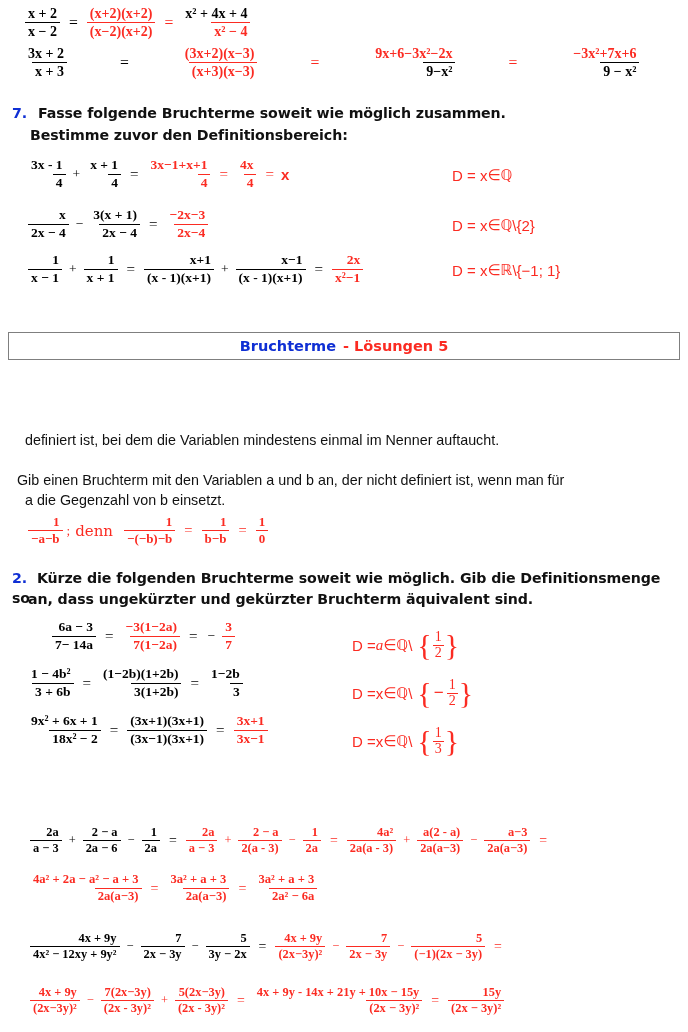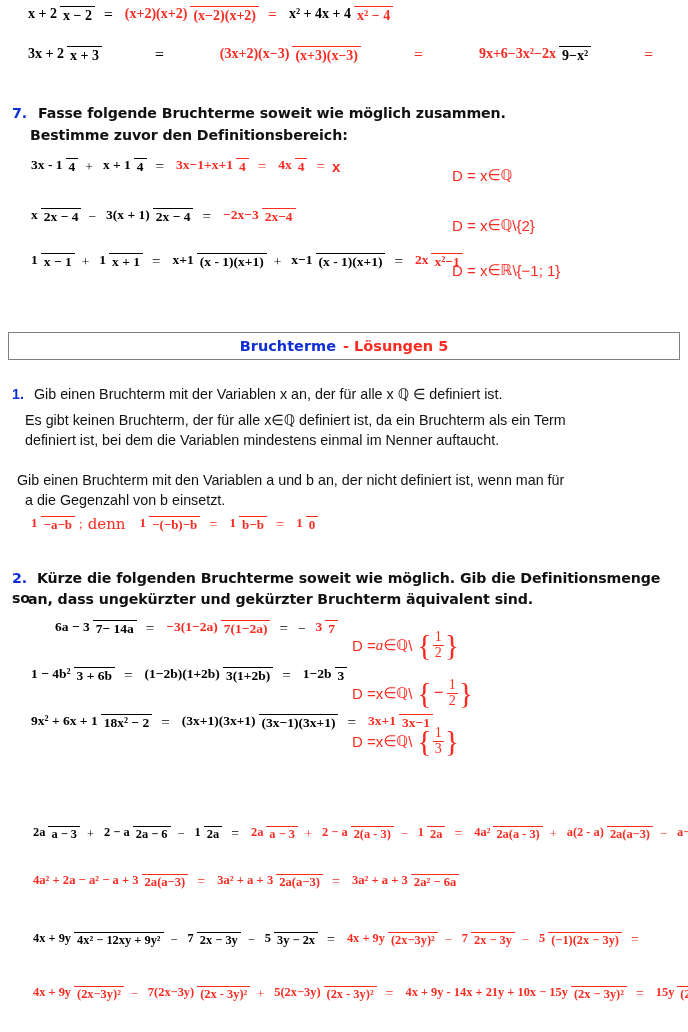--- a/index.html
+++ b/index.html
@@ -46,22 +46,22 @@
 
   
   .mrow {
     display: flex;
     align-items: center;
     font-family: "Liberation Serif", serif;
     white-space: nowrap;
   }
   .frac {
     display: inline-flex;
-    flex-direction: row;
-    align-items: flex-start;
+    flex-direction: column;
+    align-items: flex-end;
     justify-content: center;
     vertical-align: middle;
     margin: 0 3px;
     line-height: 1.08;
   }
   .frac > .num {
     padding: 0 3px 1px 3px;
     white-space: nowrap;
   }
   .frac > .den {
@@ -259,30 +259,21 @@
     <span class="bb">∈</span>
     <span class="bb">ℝ</span>
     <span>\{−1; 1}</span>
   </div>
 
   <div class="banner" style="left:8px; top:332px; width:672px; height:28px;">
     <span class="banner-text blue">Bruchterme</span>
     <span class="banner-text red" style="margin-left:7px;">- Lösungen 5</span>
   </div>
 
-  <div class="abs prompt-lib" style="left:12px; top:384px; width:665px;">
-    <span class="num-blue">1.</span>
-    <span style="margin-left:6px;">Gib einen Bruchterm mit der Variablen x an, der für alle x</span>
-    <span style="font-family:'DejaVu Sans',sans-serif;">ℚ</span>
-    <span>∈ definiert ist.</span>
-  </div>
-
-  <div class="abs prompt-lib red" style="left:25px; top:410px; width:655px;">
-    <span>Es gibt keinen Bruchterm, der für alle x∈</span><span style="font-family:'DejaVu Sans',sans-serif;">ℚ</span><span> definiert ist, da ein Bruchterm als ein Term</span>
-  </div>
+
   <div class="abs prompt-lib red" style="left:25px; top:430px; width:655px;">definiert ist, bei dem die Variablen mindestens einmal im Nenner auftaucht.</div>
 
   <div class="abs prompt-lib" style="left:17px; top:470px; width:655px;">Gib einen Bruchterm mit den Variablen a und b an, der nicht definiert ist, wenn man für</div>
   <div class="abs prompt-lib" style="left:25px; top:490px; width:655px;">a die Gegenzahl von b einsetzt.</div>
 
   <div class="abs mrow red" style="left:25px; top:515px; font-size:13px; font-weight:700;">
     <span class="frac">
       <span class="num">1</span>
       <span class="den">−a−b</span>
     </span>

